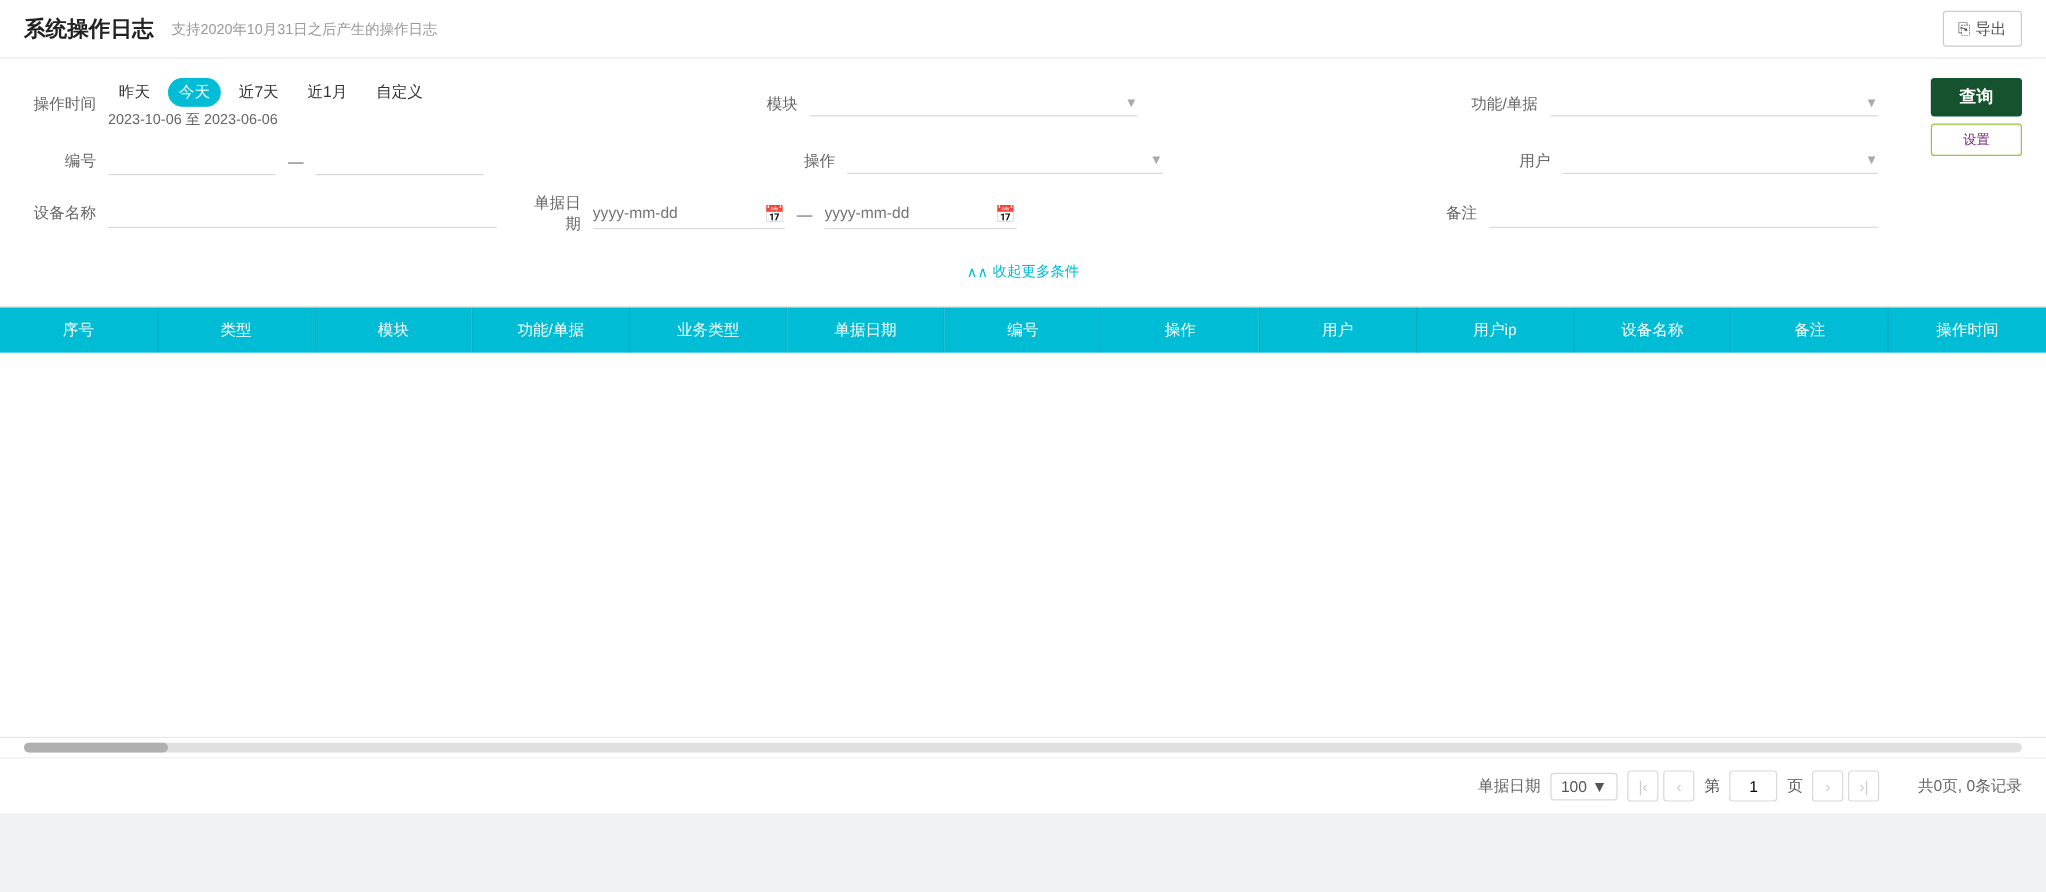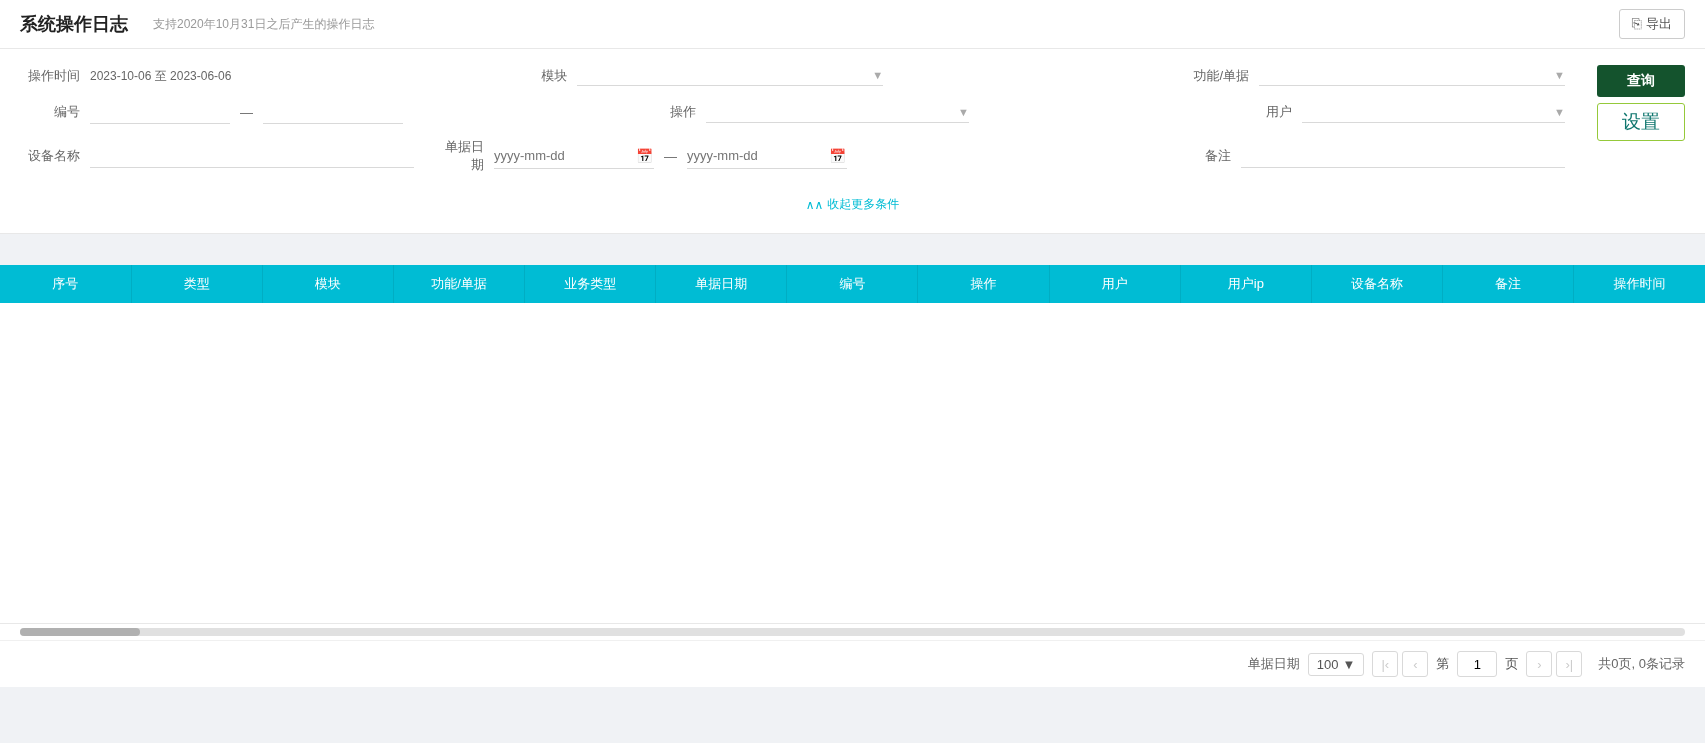--- a/index.html
+++ b/index.html
@@ -3,21 +3,21 @@
   <meta charset="utf-8">
   <style>
     * { box-sizing: border-box; margin: 0; padding: 0; }
     body { font-family: 'Microsoft YaHei', Arial, sans-serif; font-size: 13px; background: #f0f2f5; color: #333; }
 
     .page-header {
       background: #fff;
       padding: 12px 20px;
       display: flex;
       align-items: center;
-      gap: 25px;
+      gap: 15px;
       border-bottom: 1px solid #e8e8e8;
       position: relative;
     }
     .page-title {
       font-size: 18px;
       font-weight: bold;
       color: #222;
     }
     .page-subtitle {
       font-size: 12px;
@@ -163,26 +163,26 @@
       border: none;
       padding: 7px 24px;
       border-radius: 3px;
       cursor: pointer;
       font-size: 14px;
       font-weight: bold;
     }
 
     .btn-settings {
       background: #fff;
-      color: #0f766e;
+      color: #701a75;
       border: 1px solid #95c93a;
       padding: 5px 24px;
       border-radius: 3px;
       cursor: pointer;
-      font-size: 19px;
+      font-size: 11px;
     }
 
     .collapse-bar {
       display: flex;
       justify-content: center;
       align-items: center;
       padding: 8px 0 4px;
       cursor: pointer;
     }
     .collapse-btn {
@@ -196,21 +196,20 @@
 
     .table-container {
       background: #fff;
       margin: 0;
     }
 
     table {
       width: 100%;
       border-collapse: collapse;
       table-layout: fixed;
-      margin-top: 31px;
     }
 
     thead tr {
       background: #00bcd4;
     }
     thead th {
       color: #fff;
       padding: 10px 8px;
       font-size: 13px;
       font-weight: normal;
@@ -314,20 +313,27 @@
     <span>导出</span>
   </button>
 </div>
 
 <div class="filter-panel filter-panel-relative">
 
   <div class="filter-row">
 
     <div class="filter-label">操作时间</div>
     <div class="time-wrapper">
+      <div class="time-options">
+        <span class="time-option">昨天</span>
+        <span class="time-option active">今天</span>
+        <span class="time-option">近7天</span>
+        <span class="time-option">近1月</span>
+        <span class="time-option">自定义</span>
+      </div>
       <div class="time-date-range">2023-10-06 至 2023-06-06</div>
     </div>
 
     <div style="flex:1; min-width:40px;"></div>
 
     <div class="filter-label" style="width:40px;">模块</div>
     <div class="filter-select" style="min-width:260px; max-width:360px;">
       <span class="filter-select-text"></span>
       <span class="filter-select-arrow">▼</span>
     </div>
@@ -447,14 +453,14 @@
   </div>
   <div class="pagination-nav">
     <button class="page-nav-btn disabled">|‹</button>
     <button class="page-nav-btn disabled">‹</button>
     <span style="padding:0 4px;">第</span>
     <input class="page-input" type="text" value="1" style="">
     <span style="padding:0 4px;">页</span>
     <button class="page-nav-btn disabled">›</button>
     <button class="page-nav-btn disabled">›|</button>
   </div>
-  <span style="color:#666; margin-left:8px;">共0页, 0条记录</span>
+  <span style="color:#666; margin-left:24px;">共0页, 0条记录</span>
 </div>
 
 </body></html>

